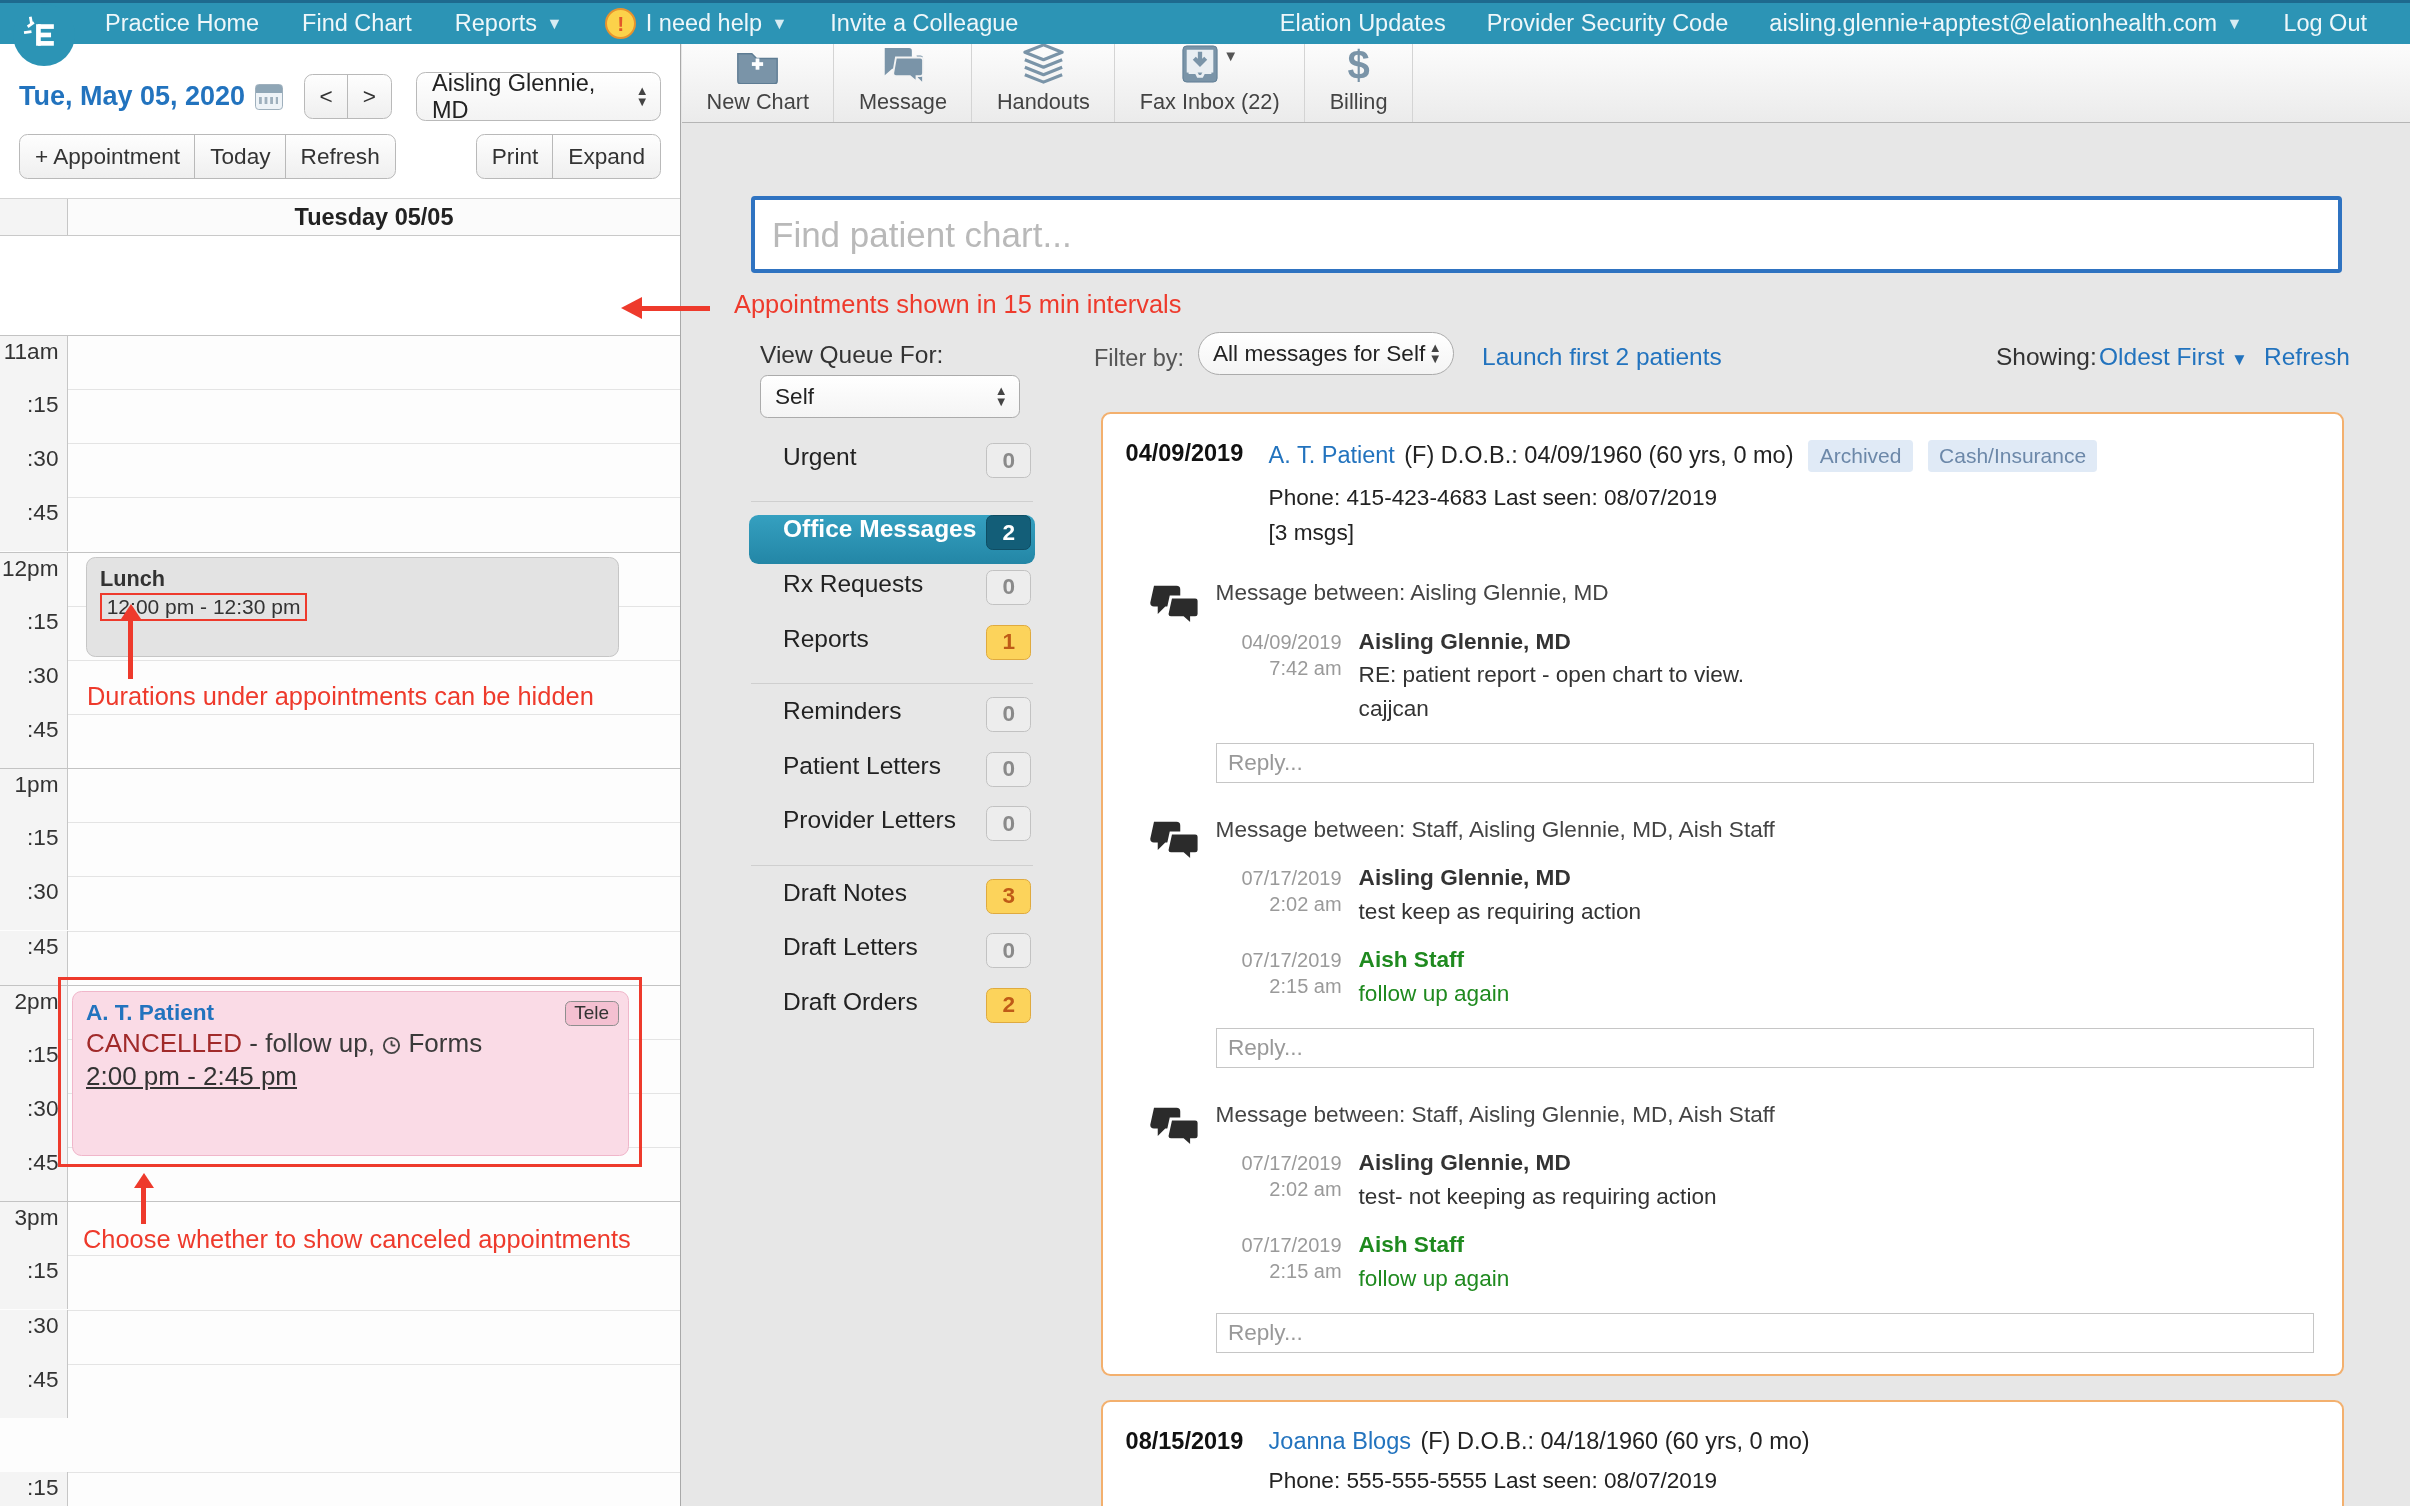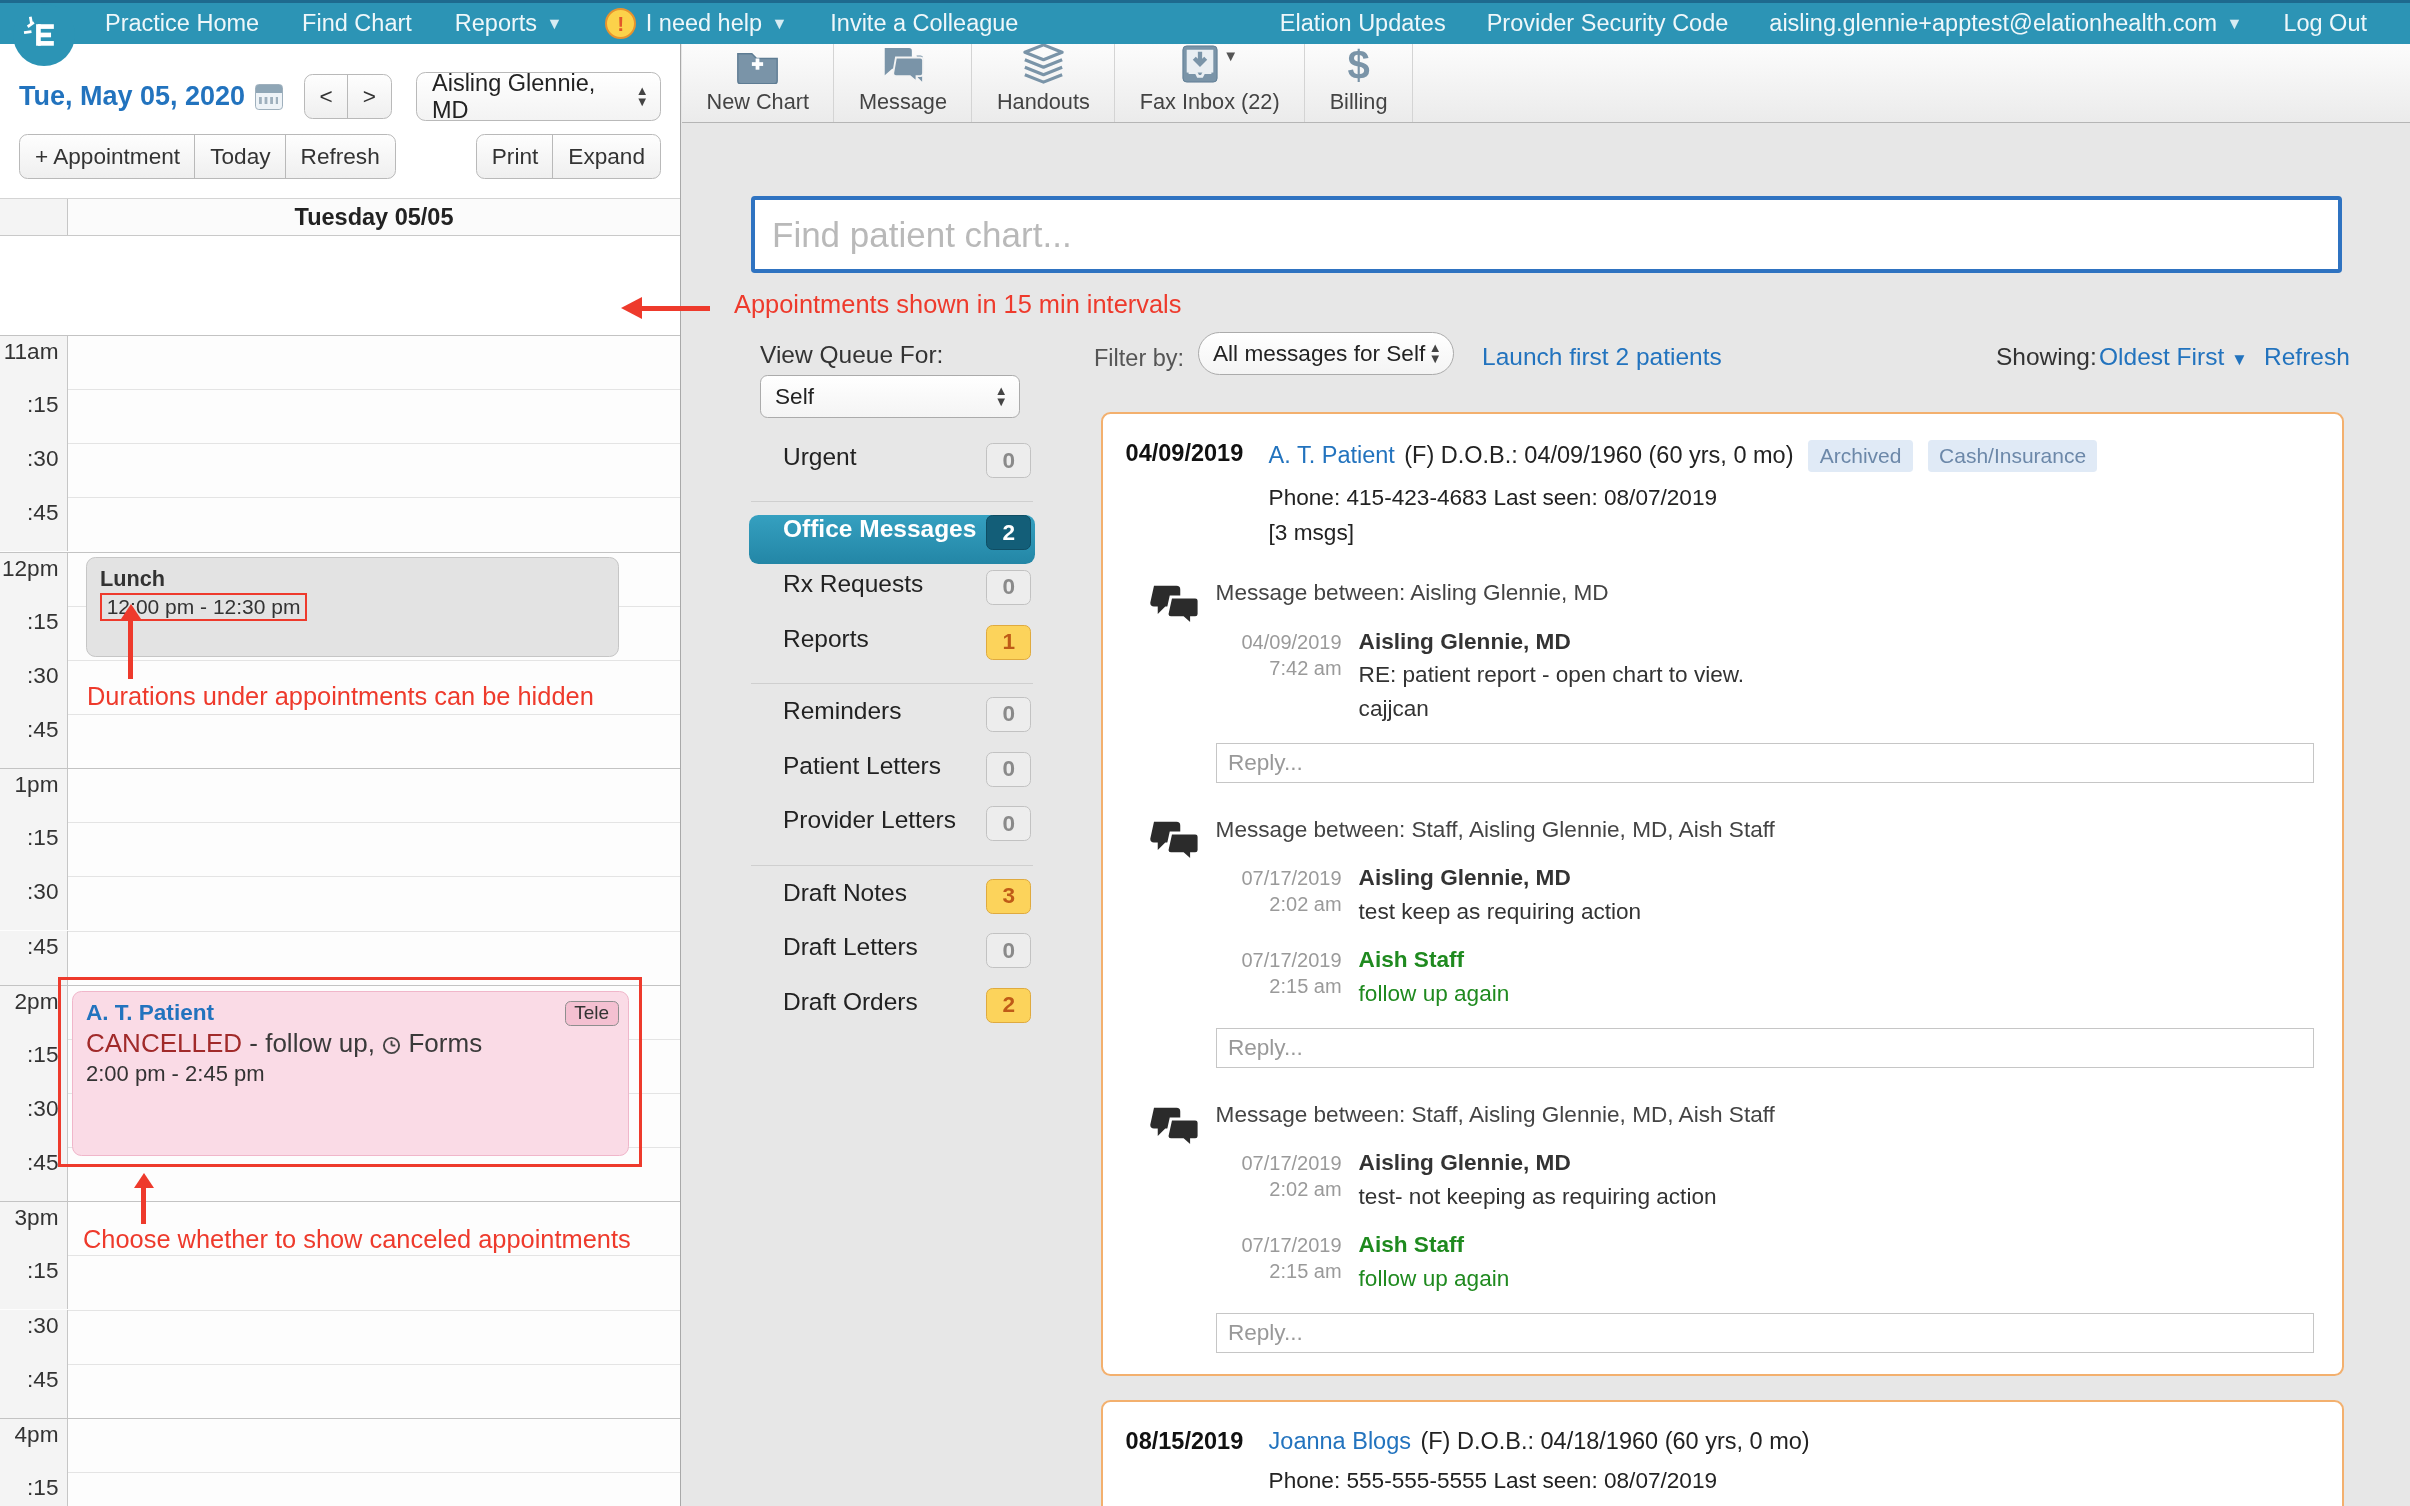--- a/index.html
+++ b/index.html
@@ -54,21 +54,21 @@
   .cal-row.hour .cell { border-top:0.9px solid #c3c3c3; }
   .cal-row.hour .gut { border-top:0.9px solid #c3c3c3; }
   .appt { position:absolute; border-radius:9.4px; padding:7.5px 13px; z-index:3; }
   .appt-lunch { left:73px; top:222px; width:533px; height:100px; background:#e3e3e3; border:0.9px solid #c6c6c6;margin-left:13px; }
   .appt-lunch .a-title { font-weight:bold; font-size:21.7px; color:#333; }
   .lunch-duration { display:inline-block; border:2.8px solid #ee3a2c; padding:0 4.7px; font-size:21px; color:#333; margin-top:1.9px; }
   .appt-cancel { left:72px; top:656px; width:557px; height:165px; background:#fadbe6; border:0.9px solid #f0b6ca; }
   .appt-cancel .a-patient { color:#2273be; font-weight:bold; font-size:22.6px; }
   .a-line2 { font-size:26px; color:#3a3a3a; margin-top:2.8px; }
   .a-status { color:#a12a2a; }
-  .a-time { font-size:22px; color:#333; margin-top:1.9px; }
+  .a-time { font-size:26px; color:#333; margin-top:1.9px;text-decoration:underline; }
   .tele-badge { position:absolute; top:8.5px; right:9.4px; background:#f4c0d1; border:1.9px solid #8e8e8e; border-radius:5.6px;
                 padding:0.9px 8.5px; font-size:19px; color:#333; }
   .red-rect { position:absolute; left:58px; top:642px; width:584px; height:190px; border:3.8px solid #ee3a2c; z-index:4; }
   .red-note { position:absolute; color:#ee3a2c; font-size:25.4px; z-index:5; white-space:nowrap; }
   .arrow-v { position:absolute; width:4.7px; background:#ee3a2c; z-index:5; }
   .arrow-head-up { position:absolute; width:0; height:0; border-left:10.4px solid transparent; border-right:10.4px solid transparent;
                    border-bottom:15px solid #ee3a2c; z-index:5; }
   .note-durations { left:87px; top:347px; }
   .arrow-durations-line { left:128px; top:284px; height:60px; }
   .arrow-durations-head { left:121px; top:269px; }
@@ -223,24 +223,20 @@
   </div>
   <div class="day-header">
     <div class="gut-sp"></div>
     <div class="day-lab">Tuesday 05/05</div>
   </div>
   <div class="cal-grid">
       <div class="cal-row" style="top: 1137px;">
         <div class="gut">:15</div>
         <div class="cell"></div>
       </div>
-      <div class="cal-row hour" style="top: 1083px;">
-        <div class="gut">4pm</div>
-        <div class="cell"></div>
-      </div>
       <div class="cal-row" style="top: 1029px;">
         <div class="gut">:45</div>
         <div class="cell"></div>
       </div>
       <div class="cal-row" style="top: 975px;">
         <div class="gut">:30</div>
         <div class="cell"></div>
       </div>
       <div class="cal-row" style="top: 920px;">
         <div class="gut">:15</div>

